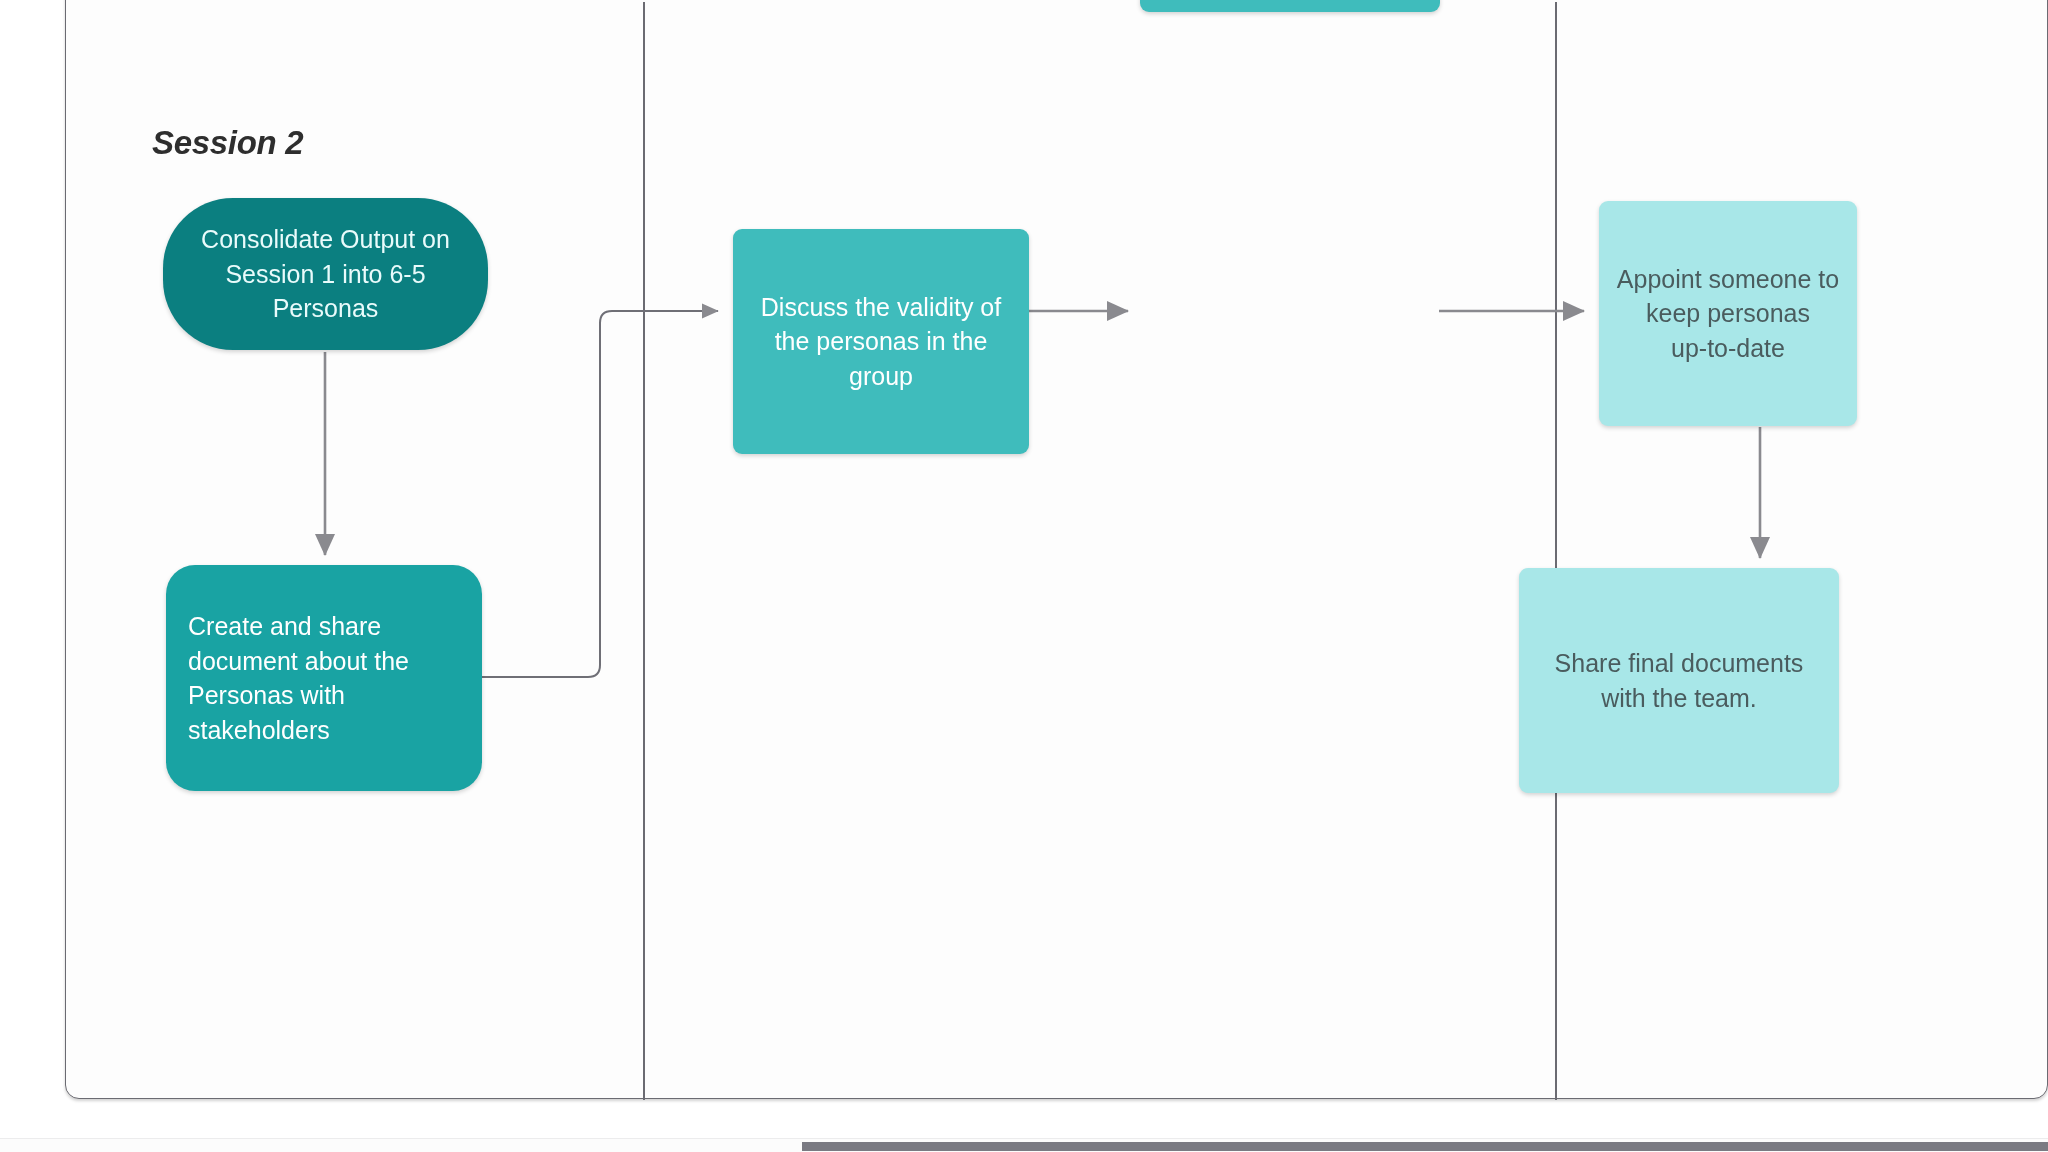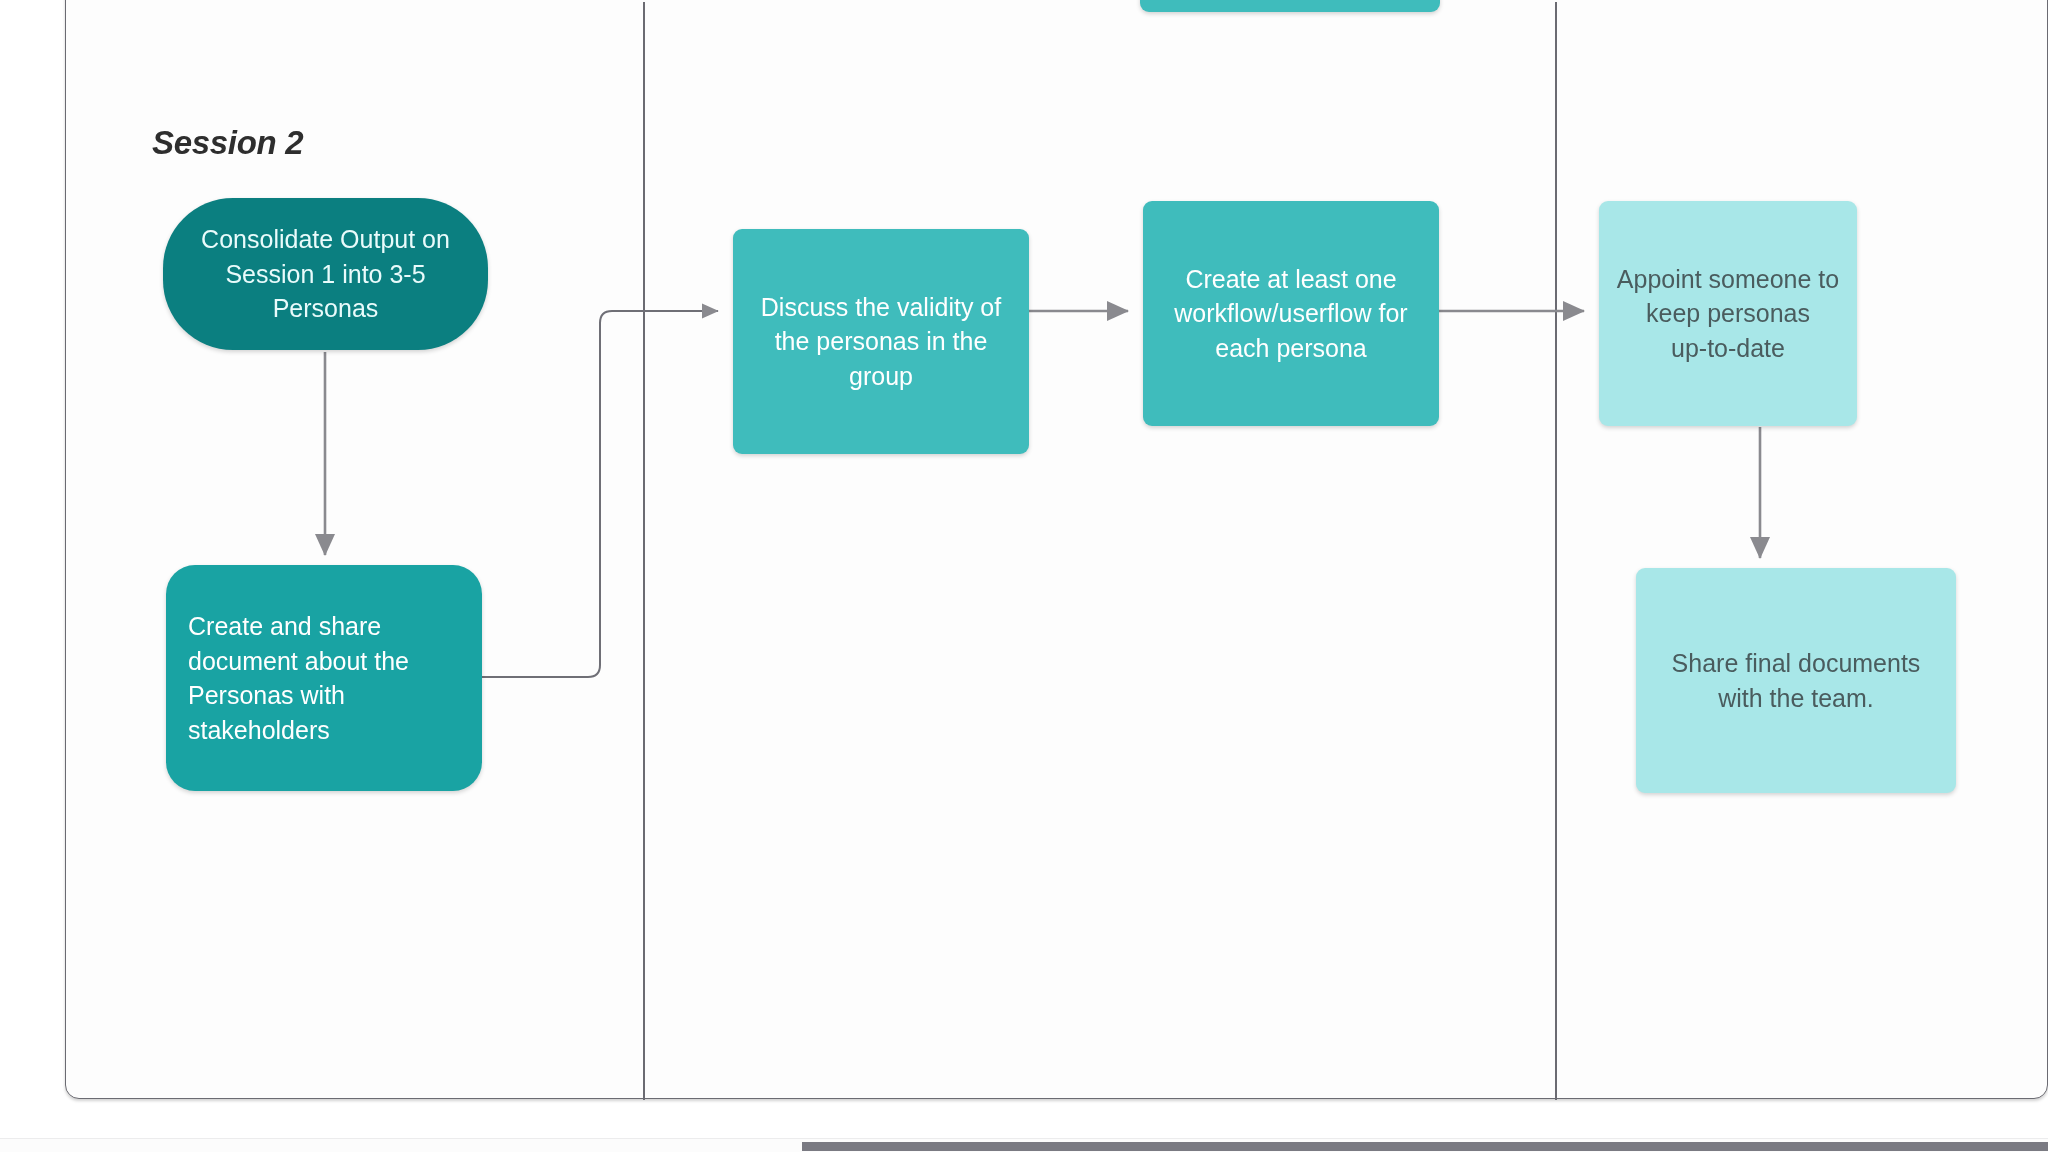--- a/index.html
+++ b/index.html
@@ -78,21 +78,21 @@
   .c-light { background: #3fbcbc; color: #ffffff; }
   .c-pale  { background: #a8e7e8; color: #4a5c5e; }
 
   
   #node-consolidate   { left: 163px;  top: 198px; width: 325px;  height: 152px; }
   #node-create-share  { left: 166px;  top: 565px; width: 316px;  height: 226px; }
   #node-partial-top   { left: 1140px; top: -92px; width: 300px;  height: 104px; }
   #node-discuss       { left: 733px;  top: 201px; width: 296px;  height: 225px; margin-top: 28px; }
   #node-workflow      { left: 1143px; top: 201px; width: 296px;  height: 225px; }
   #node-appoint       { left: 1599px; top: 201px; width: 258px;  height: 225px; }
-  #node-share-final   { left: 1636px; top: 568px; width: 320px;  height: 225px; }
+  #node-share-final   { left: 1519px; top: 568px; width: 320px;  height: 225px; }
 
   
   #connectors {
     position: absolute;
     left: 0; top: 0;
     width: 2048px;
     height: 1152px;
     pointer-events: none;
   }
 
@@ -152,35 +152,32 @@
     </g>
 
     <g>
       <path d="M1760,427 L1760,558" fill="none" stroke="#8a8a8f" stroke-width="2.6" marker-end="url(#arrowhead)"></path>
     </g>
   </svg>
 
   <div id="node-partial-top" class="node rect c-light"></div>
 
   <div id="node-consolidate" class="node pill c-dark">Consolidate Output on
-Session 1 into 3-5
+Session 1 into 6-5
 Personas</div>
 
   <div id="node-create-share" class="node rect c-mid" style="justify-content:flex-start;text-align:left;padding-left:22px;border-radius:29px;">Create and share
 document about the
 Personas with
 stakeholders</div>
 
   <div id="node-discuss" class="node rect c-light">Discuss the validity of
 the personas in the
 group</div>
 
-  <div id="node-workflow" class="node rect c-light">Create at least one
-workflow/userflow for
-each persona</div>
 
   <div id="node-appoint" class="node rect c-pale">Appoint someone to
 keep personas
 up-to-date</div>
 
   <div id="node-share-final" class="node rect c-pale">Share final documents
 with the team.</div>
 
   <div class="scrollbar-track">
     <div class="scrollbar-thumb"></div>

